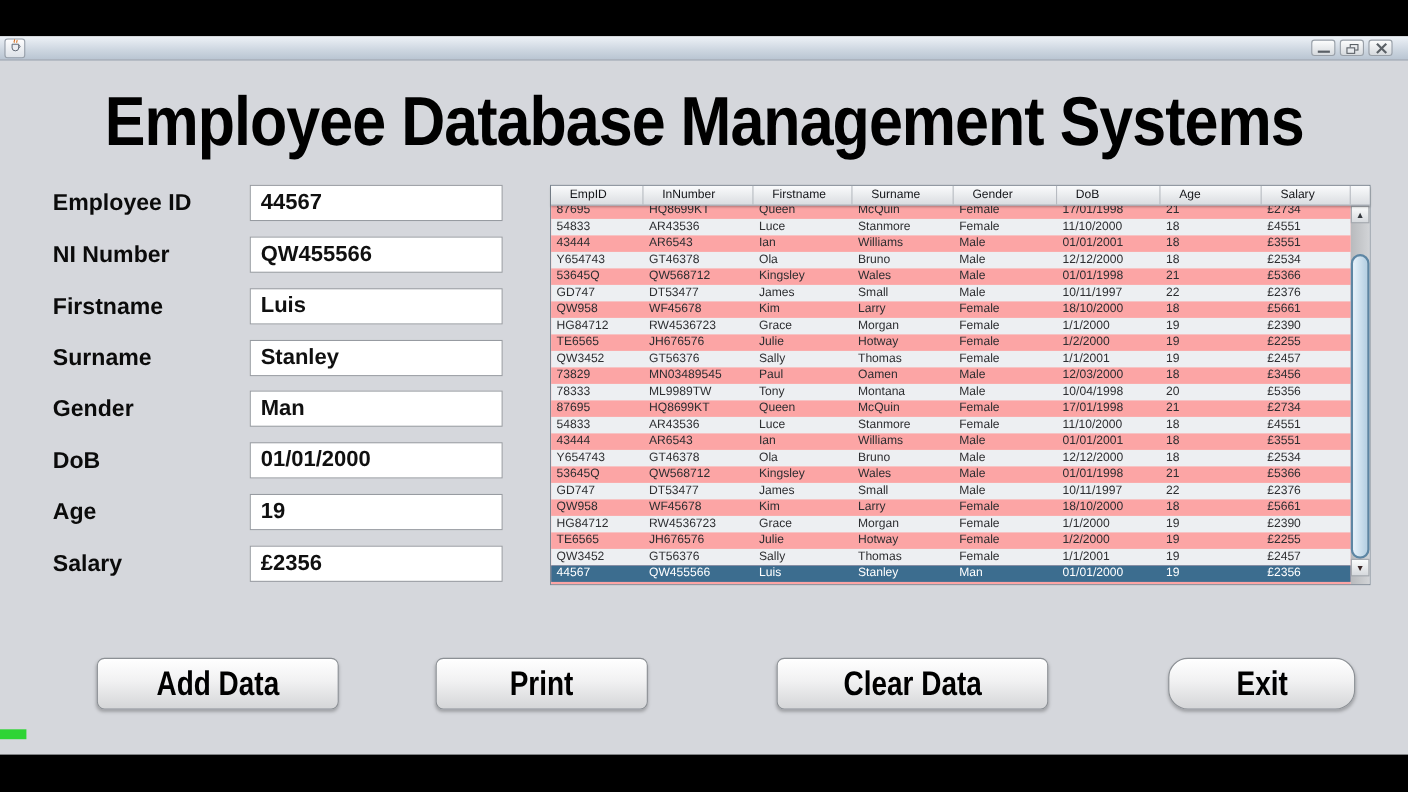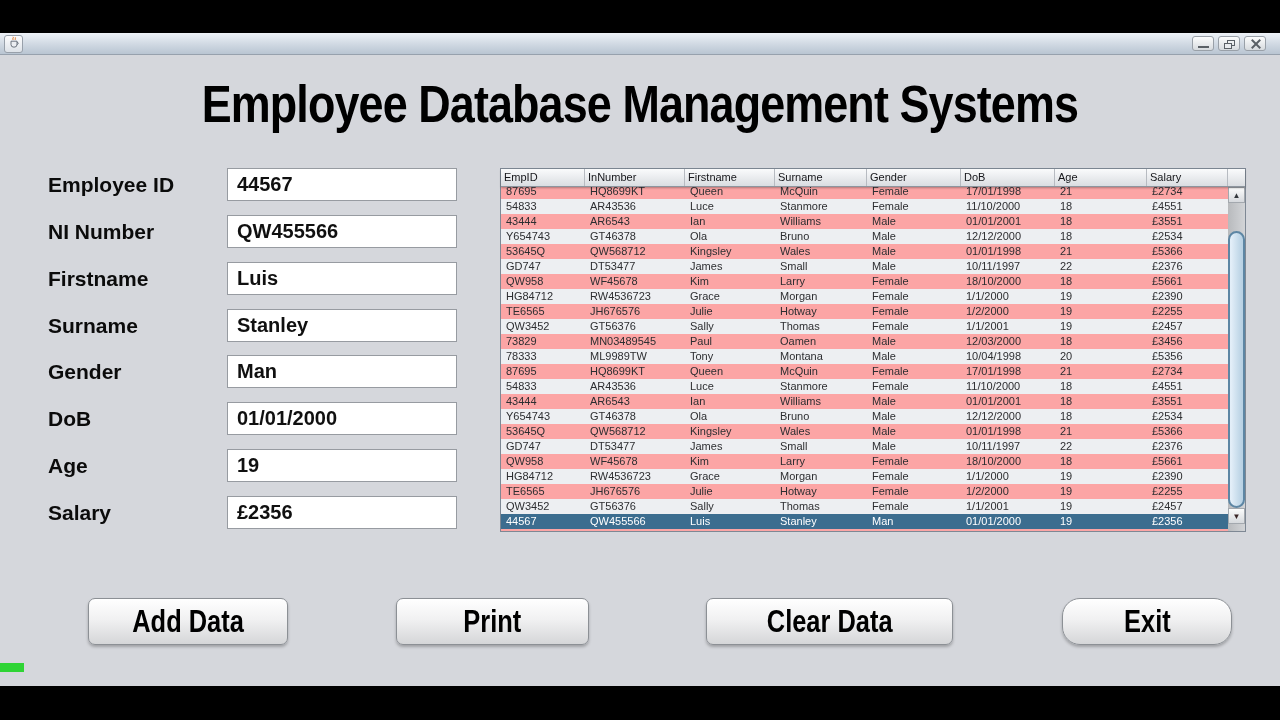--- a/index.html
+++ b/index.html
@@ -19,39 +19,39 @@
               border:1px solid #99a0a8; border-radius:3px; position:relative; cursor:default; }
   .glyph-min { position:absolute; left:5px; top:9px; width:11px; height:2px; background:#5a6066; }
   .glyph-max-back { position:absolute; left:8px; top:3px; width:8px; height:6px; border:1px solid #5a6066; background:transparent; }
   .glyph-max-front { position:absolute; left:5px; top:6px; width:8px; height:6px; border:1px solid #5a6066; background:#e8ebee; }
   .glyph-close-a, .glyph-close-b { position:absolute; left:5px; top:6px; width:12px; height:2px; background:#5a6066; }
   .glyph-close-a { transform:rotate(45deg); }
   .glyph-close-b { transform:rotate(-45deg); }
 
   
   .app-title { position:absolute; top:42px; left:0; width:100%; text-align:center;
-               font-size:51px; font-weight:bold; color:#000; letter-spacing:-1px; white-space:nowrap; }
+               font-size:63px; font-weight:bold; color:#000; letter-spacing:-1px; white-space:nowrap; }
   .app-title > span { display:inline-block; transform:scaleX(0.88); transform-origin:center; }
 
   
   .form-row { position:absolute; left:0; width:470px; height:33px; }
   .form-label { position:absolute; left:48px; top:0; line-height:33px;
                 font-size:21px; font-weight:bold; color:#0b0b0b; }
   .form-input { position:absolute; left:227px; top:0; width:230px; height:33px;
                 background:#fff; border:1px solid #979ba1; outline:none;
                 font-family:"Liberation Sans", sans-serif; font-size:20px; font-weight:bold;
                 color:#101010; padding-left:9px; }
 
   
   #table { position:absolute; left:500px; top:135px; width:746px; height:364px;
            border:1px solid #7e8894; background:#fff; }
   #thead { position:absolute; left:0; top:0; width:744px; height:18px; display:flex;
            background:linear-gradient(#fafbfc,#dadde1); border-bottom:1px solid #8d959e;
            box-shadow:0 1px 2px rgba(0,0,0,0.3); z-index:2; }
-  .hcell { font-size:11px; color:#15161a; line-height:17px; padding-left:3px;
+  .hcell { font-size:11px; color:#15161a; line-height:17px; padding-left:17px;
            border-right:1px solid #b7bbc1; overflow:hidden; white-space:nowrap; }
   #viewport { position:absolute; left:0; top:18px; width:727px; height:344px;
               overflow:hidden; background:#fca5a5; }
   #tbody { margin-top:-3px; }
   .trow { display:flex; height:15px; line-height:15px; font-size:11px; color:#2d2e31;
           white-space:nowrap; }
   .trow.alt { background:#edeff2;align-items:center; }
   .trow.selected { color:#ffffff; }
   .tcell { padding-left:5px; overflow:hidden; }
   .c0{width:84px;} .c1{width:100px;} .c2{width:90px;} .c3{width:92px;}
@@ -399,21 +399,21 @@
           </div>
       </div>
       <div id="vscroll">
         <div class="sb-btn sb-up">▲</div>
         <div class="sb-thumb"></div>
         <div class="sb-btn sb-down">▼</div>
       </div>
     </div>
 
     <div id="btnbar">
-        <button class="btn" style="left: 88px; width: 200px;"><span>Add Data</span></button>
+        <button class="btn" style="left: 88px; width: 220px;"><span>Add Data</span></button>
         <button class="btn" style="left: 396px; width: 193px;"><span>Print</span></button>
         <button class="btn" style="left: 706px; width: 247px;"><span>Clear Data</span></button>
         <button class="btn" style="left: 1062px; width: 170px; border-radius: 18px;"><span>Exit</span></button>
       </div>
 
     <div id="green-marker" style="background: rgb(47, 212, 53);"></div>
   </div>
 </div>
 
 </body></html>

